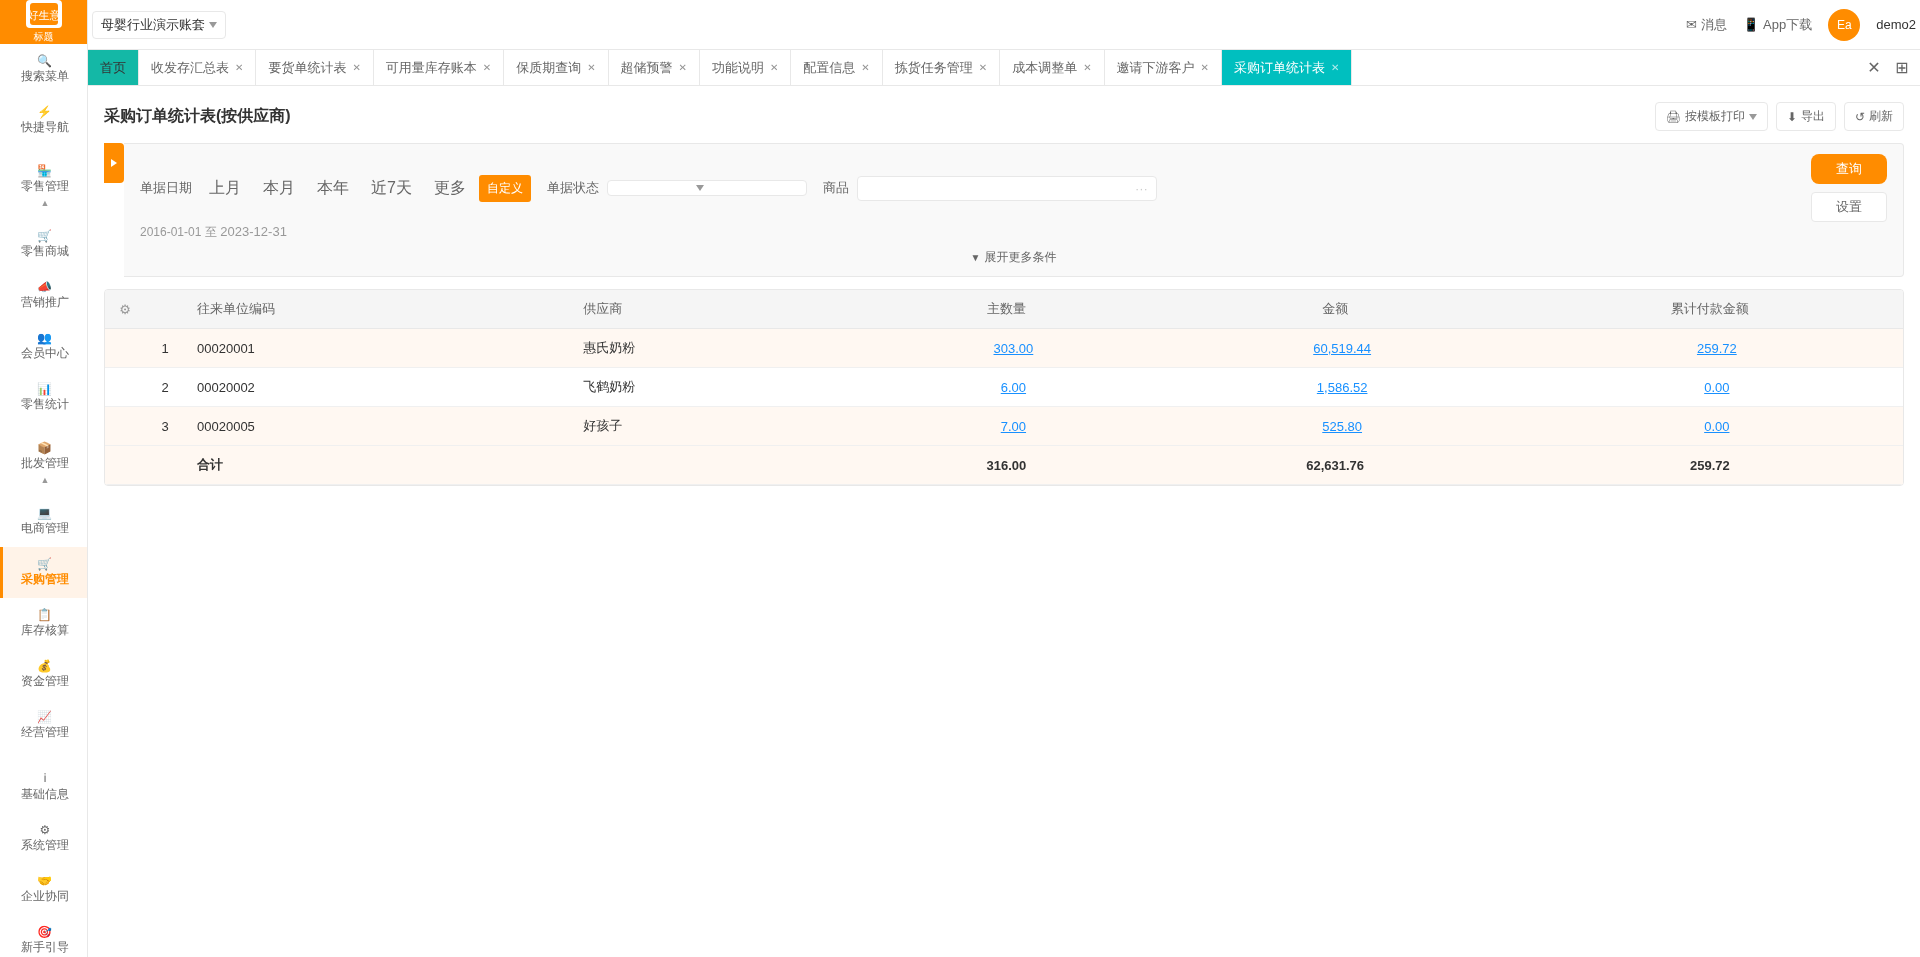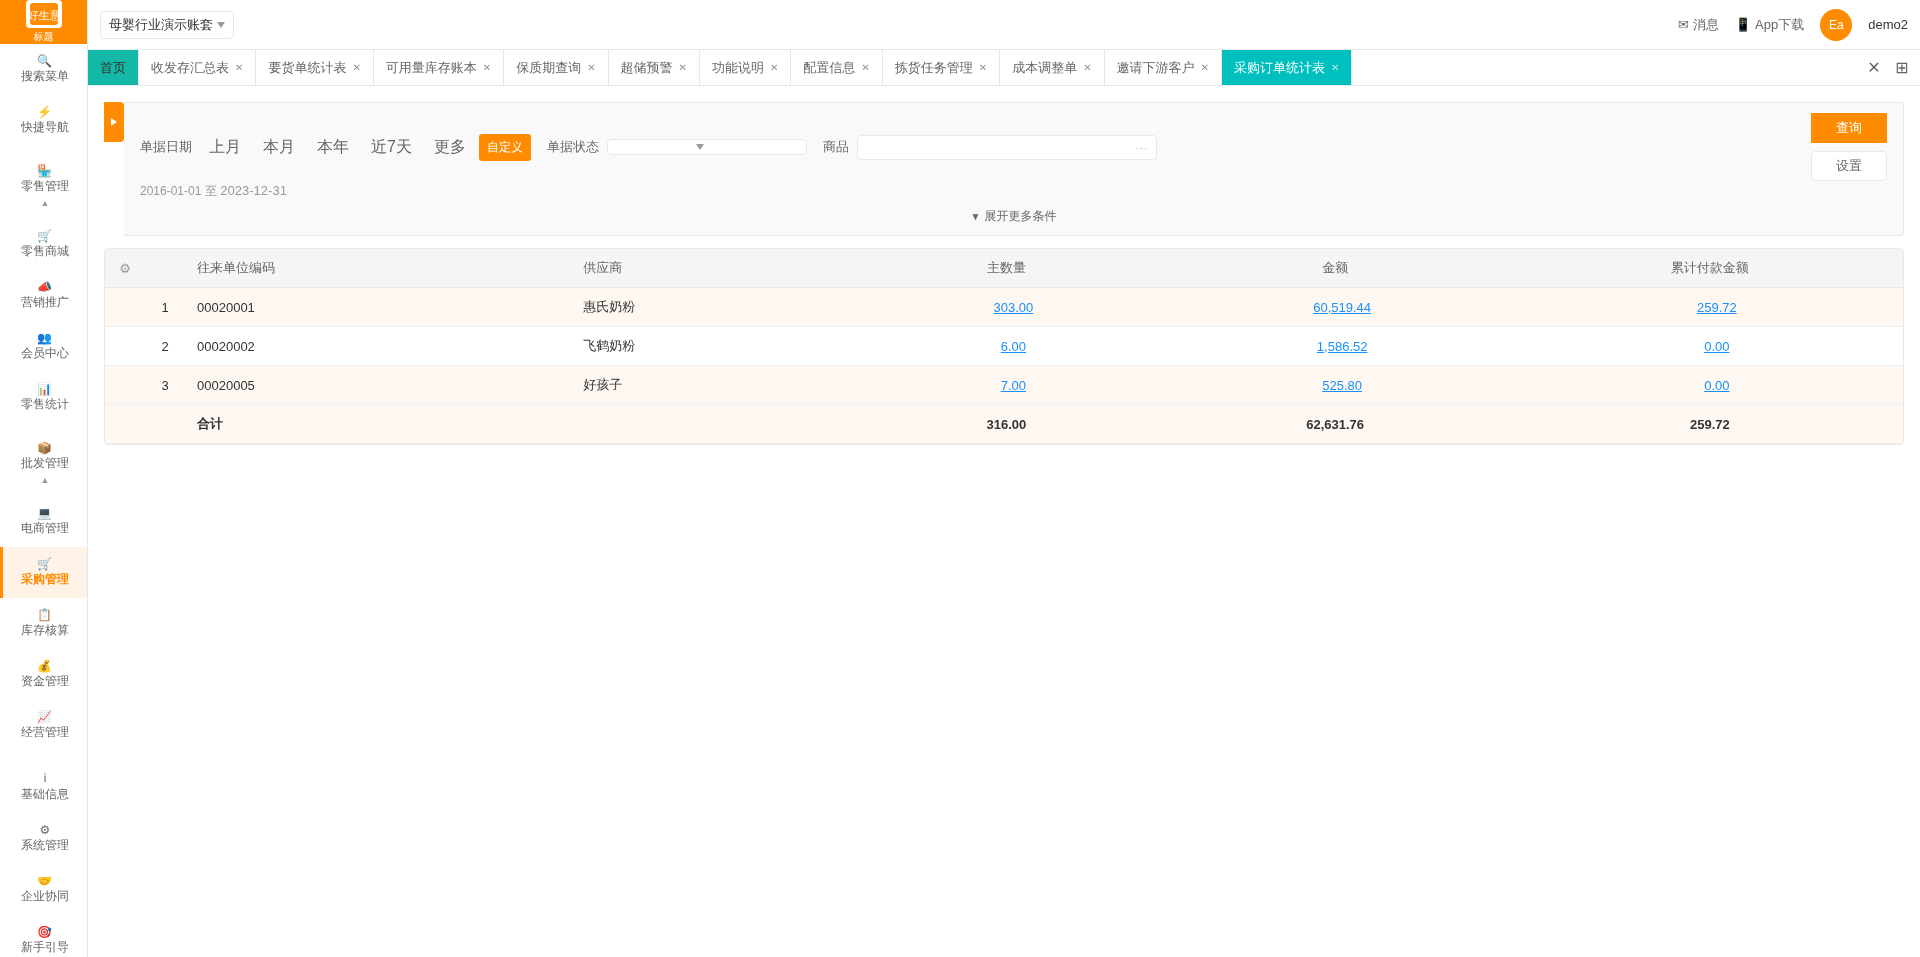--- a/index.html
+++ b/index.html
@@ -11,21 +11,21 @@
     .sidebar-logo .logo-icon { width: 36px; height: 28px; background: #fff; border-radius: 4px; display: flex; align-items: center; justify-content: center; }
     .sidebar-logo .logo-text { color: #fff; font-size: 10px; margin-top: 2px; }
     .sidebar-item { padding: 10px 4px; text-align: center; cursor: pointer; color: #666; font-size: 12px; border-left: 3px solid transparent; }
     .sidebar-item.active { color: #ff8c00; background: #fff3e8; border-left: 3px solid #ff8c00; font-weight: bold; }
     .sidebar-divider { height: 1px; background: #f0f0f0; margin: 4px 8px; }
 
     
     .main { flex: 1; display: flex; flex-direction: column; overflow: hidden; }
 
     
-    .topbar { height: 50px; background: #fff; border-bottom: 1px solid #e8e8e8; display: flex; align-items: center; padding: 0 12px; gap: 8px; }
+    .topbar { height: 50px; background: #fff; border-bottom: 1px solid #e8e8e8; display: flex; align-items: center; padding: 0 4px; gap: 8px; }
     .topbar-dropdown { display: flex; align-items: center; gap: 4px; font-size: 13px; color: #333; cursor: pointer; padding: 4px 8px; border: 1px solid #e8e8e8; border-radius: 4px; }
     .topbar-right { margin-left: auto; display: flex; align-items: center; gap: 16px; }
     .topbar-btn { display: flex; align-items: center; gap: 4px; cursor: pointer; color: #666; font-size: 13px; }
     .user-avatar { width: 32px; height: 32px; border-radius: 50%; background: #ff8c00; display: flex; align-items: center; justify-content: center; color: #fff; font-size: 12px; cursor: pointer; }
 
     
     .tabbar { height: 36px; background: #fff; border-bottom: 1px solid #e8e8e8; display: flex; align-items: center; overflow: hidden; }
     .tab { height: 36px; padding: 0 12px; display: flex; align-items: center; gap: 6px; cursor: pointer; font-size: 13px; color: #666; border-right: 1px solid #e8e8e8; white-space: nowrap; flex-shrink: 0; }
     .tab.active { background: #00bfbf; color: #fff; }
     .tab.home { background: #14b8a6; color: #333; }
@@ -60,21 +60,21 @@
     .table td { padding: 10px 12px; border-bottom: 1px solid #f0f0f0; font-size: 13px; color: #333; }
     .table tr:nth-child(odd) td { background: #fff8f2; }
     .table tr:nth-child(even) td { background: #fff; }
     .table .link { color: #1890ff; text-decoration: underline; cursor: pointer; margin-left: 14px; }
     .table-footer { background: #fff8f2; }
     .table-footer td { font-weight: bold; padding: 10px 12px; font-size: 13px; border-top: 1px solid #e8e8e8; }
     .row-num { color: #999; text-align: center; }
     .settings-icon { color: #999; cursor: pointer; }
 
     
-    .btn-query { background: #ff8c00; color: #fff; border: none; border-radius: 0; padding: 6px 25px; cursor: pointer; font-size: 13px; }
+    .btn-query { background: #ff8c00; color: #fff; border: none; border-radius: 8px; padding: 6px 25px; cursor: pointer; font-size: 13px; }
     .btn-settings { background: #fff; color: #666; border: 1px solid #e8e8e8; border-radius: 4px; padding: 5px 12px; cursor: pointer; font-size: 13px; margin-top: 4px; display: block; width: 100%; text-align: center; }
 
     .query-btn-group { display: flex; flex-direction: column; gap: 4px; margin-left: auto; }
 
     .expand-btn { background: #ff8c00; border: none; color: #fff; width: 20px; height: 40px; border-radius: 0 4px 4px 0; cursor: pointer; display: flex; align-items: center; justify-content: center; font-size: 14px; flex-shrink: 0; }
 
     .chevron-down { display: inline-block; width: 0; height: 0; border-left: 4px solid transparent; border-right: 4px solid transparent; border-top: 6px solid #999; }
     .chevron-right { display: inline-block; width: 0; height: 0; border-top: 4px solid transparent; border-bottom: 4px solid transparent; border-left: 6px solid #fff; }
   </style>
 </head>
@@ -239,20 +239,38 @@
       <span class="tab-close" style="color:#fff;">✕</span>
     </div>
     <div class="tabbar-right">
       <div class="tabbar-action">✕</div>
       <div class="tabbar-action">⊞</div>
     </div>
   </div>
 
   <div class="content">
 
+    <div class="page-title">
+      <span>采购订单统计表(按供应商)</span>
+      <div class="page-title-actions">
+        <button class="btn-template">
+          <span>🖨</span>
+          <span>按模板打印</span>
+          <span class="chevron-down"></span>
+        </button>
+        <button class="btn-export">
+          <span>⬇</span>
+          <span>导出</span>
+        </button>
+        <button class="btn-refresh">
+          <span>↺</span>
+          <span>刷新</span>
+        </button>
+      </div>
+    </div>
 
     <div style="display:flex;gap:0;margin-bottom:12px;align-items:stretch;">
       <button class="expand-btn">
         <span class="chevron-right"></span>
       </button>
       <div style="flex:1;background:#f9f9f9;border:1px solid #e8e8e8;border-left:none;border-radius:0 4px 4px 0;padding:10px 16px;">
         <div class="filter-row">
 
           <div class="filter-item">
             <span class="filter-label">单据日期</span>

